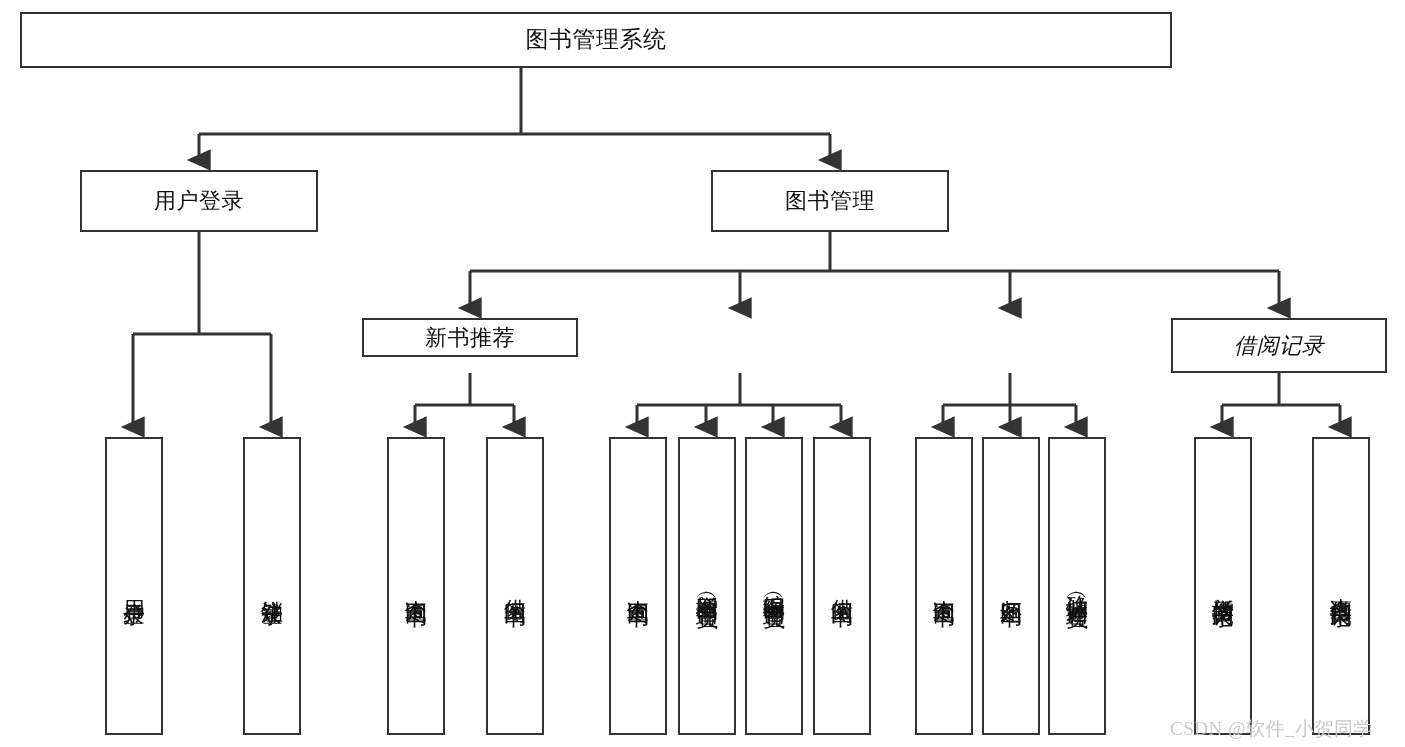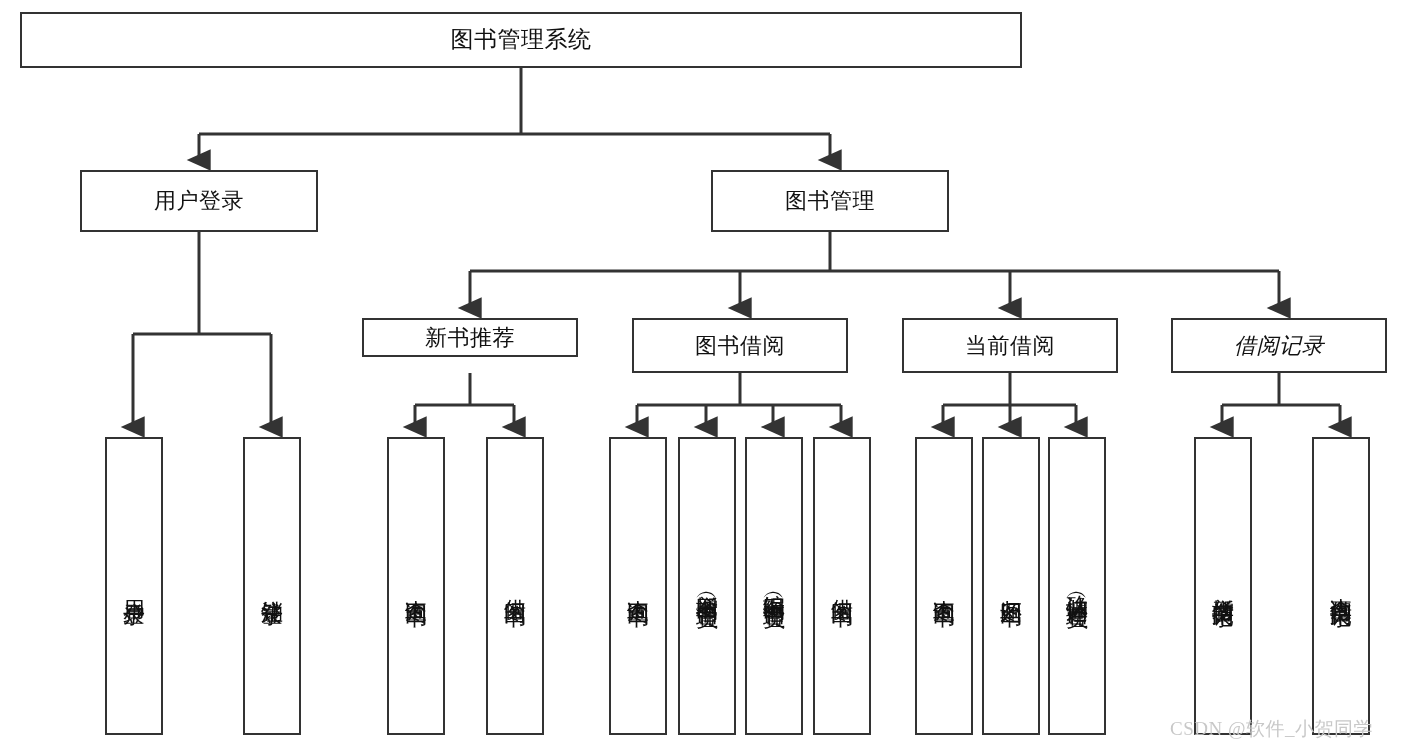--- a/index.html
+++ b/index.html
@@ -123,43 +123,37 @@
       <path d="M1010,405 L1010,427" marker-end="url(#arrow)"></path>
       <path d="M1076,405 L1076,427" marker-end="url(#arrow)"></path>
 
       <path d="M1279,373 L1279,405"></path>
       <path d="M1222,405 L1340,405"></path>
       <path d="M1222,405 L1222,427" marker-end="url(#arrow)"></path>
       <path d="M1340,405 L1340,427" marker-end="url(#arrow)"></path>
     </g>
   </svg>
 
-  <div class="node h root" style="left:20px; top:12px; width:1002px; height:56px;">
+  <div class="node h root" style="left:20px; top:12px; width:1152px; height:56px;">
     <span class="lbl">图书管理系统</span>
   </div>
 
   <div class="node h" style="left:80px; top:170px; width:238px; height:62px;">
     <span class="lbl">用户登录</span>
   </div>
 
   <div class="node h" style="left:711px; top:170px; width:238px; height:62px;">
     <span class="lbl">图书管理</span>
   </div>
 
   <div class="node h" style="left:362px; top:318px; width:216px; height:39px;">
     <span class="lbl">新书推荐</span>
   </div>
 
-  <div class="node h" style="left:632px; top:318px; width:216px; height:55px;">
-    <span class="lbl">图书借阅</span>
-  </div>
-
-  <div class="node h" style="left:902px; top:318px; width:216px; height:55px;">
-    <span class="lbl">当前借阅</span>
-  </div>
+
 
   <div class="node h" style="left:1171px; top:318px; width:216px; height:55px;font-style:italic;">
     <span class="lbl">借阅记录</span>
   </div>
 
   <div class="node v" style="left:105px; top:437px; width:58px; height:298px;">
     <span class="lbl">用户登录</span>
   </div>
 
   <div class="node v" style="left:243px; top:437px; width:58px; height:298px;">

